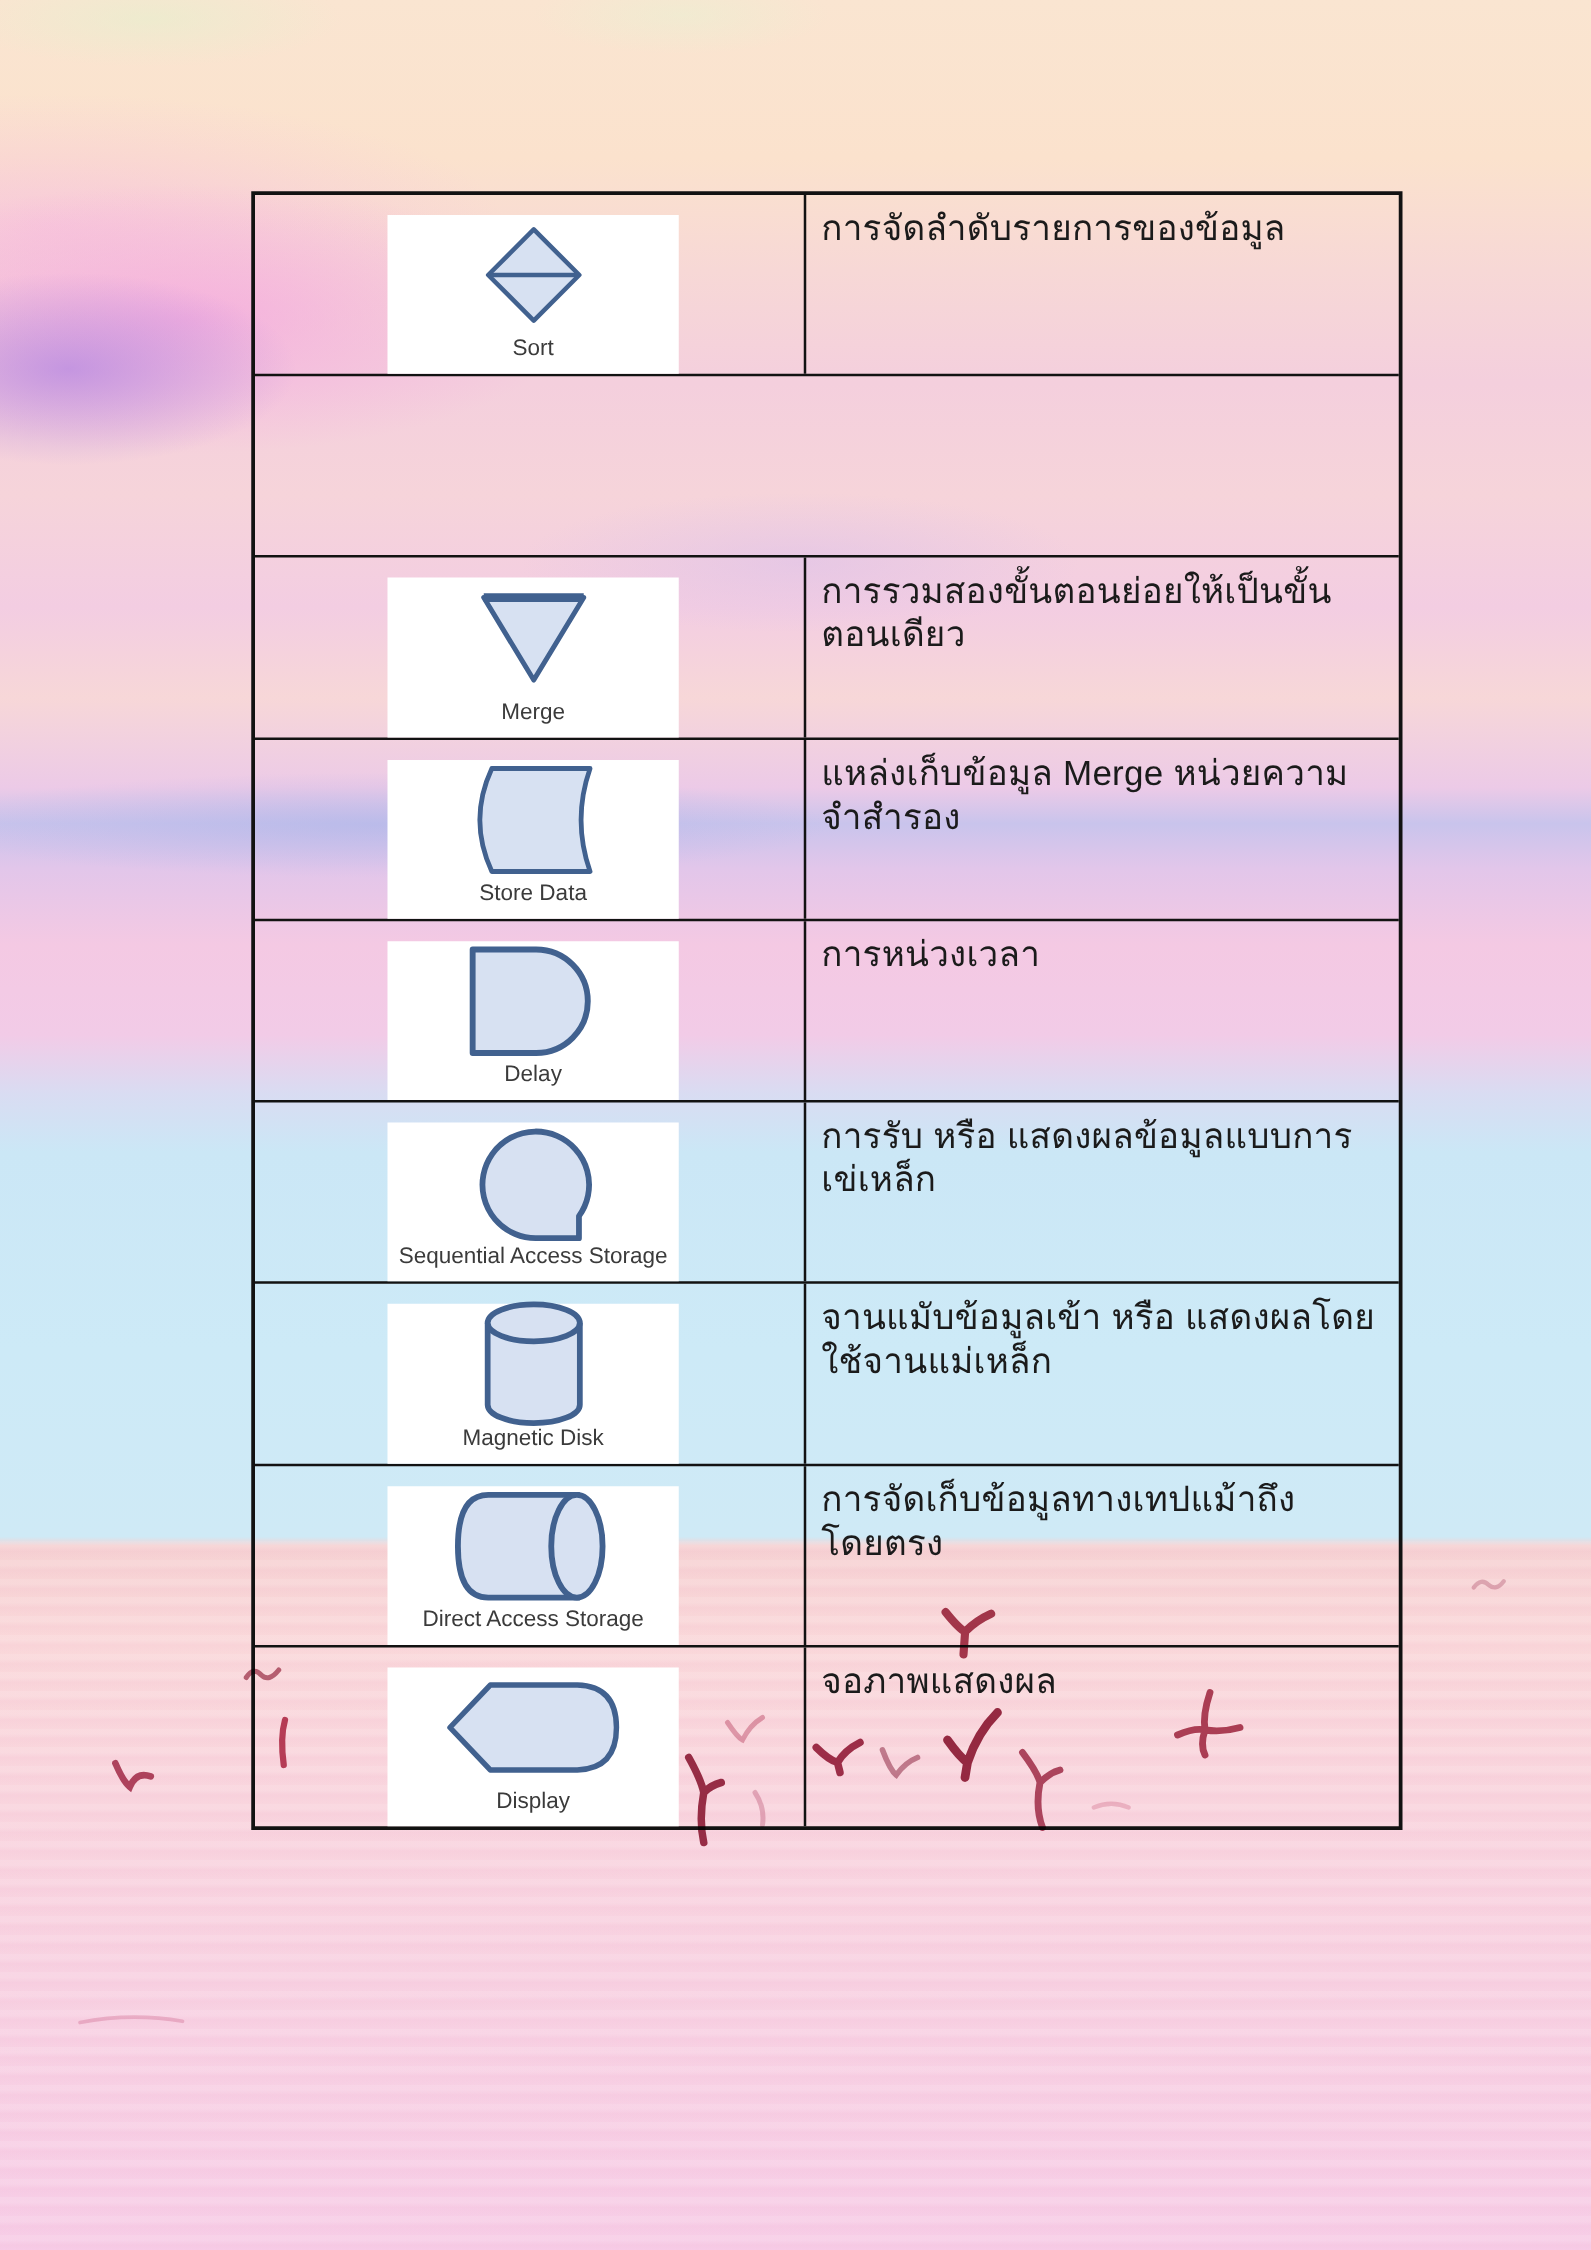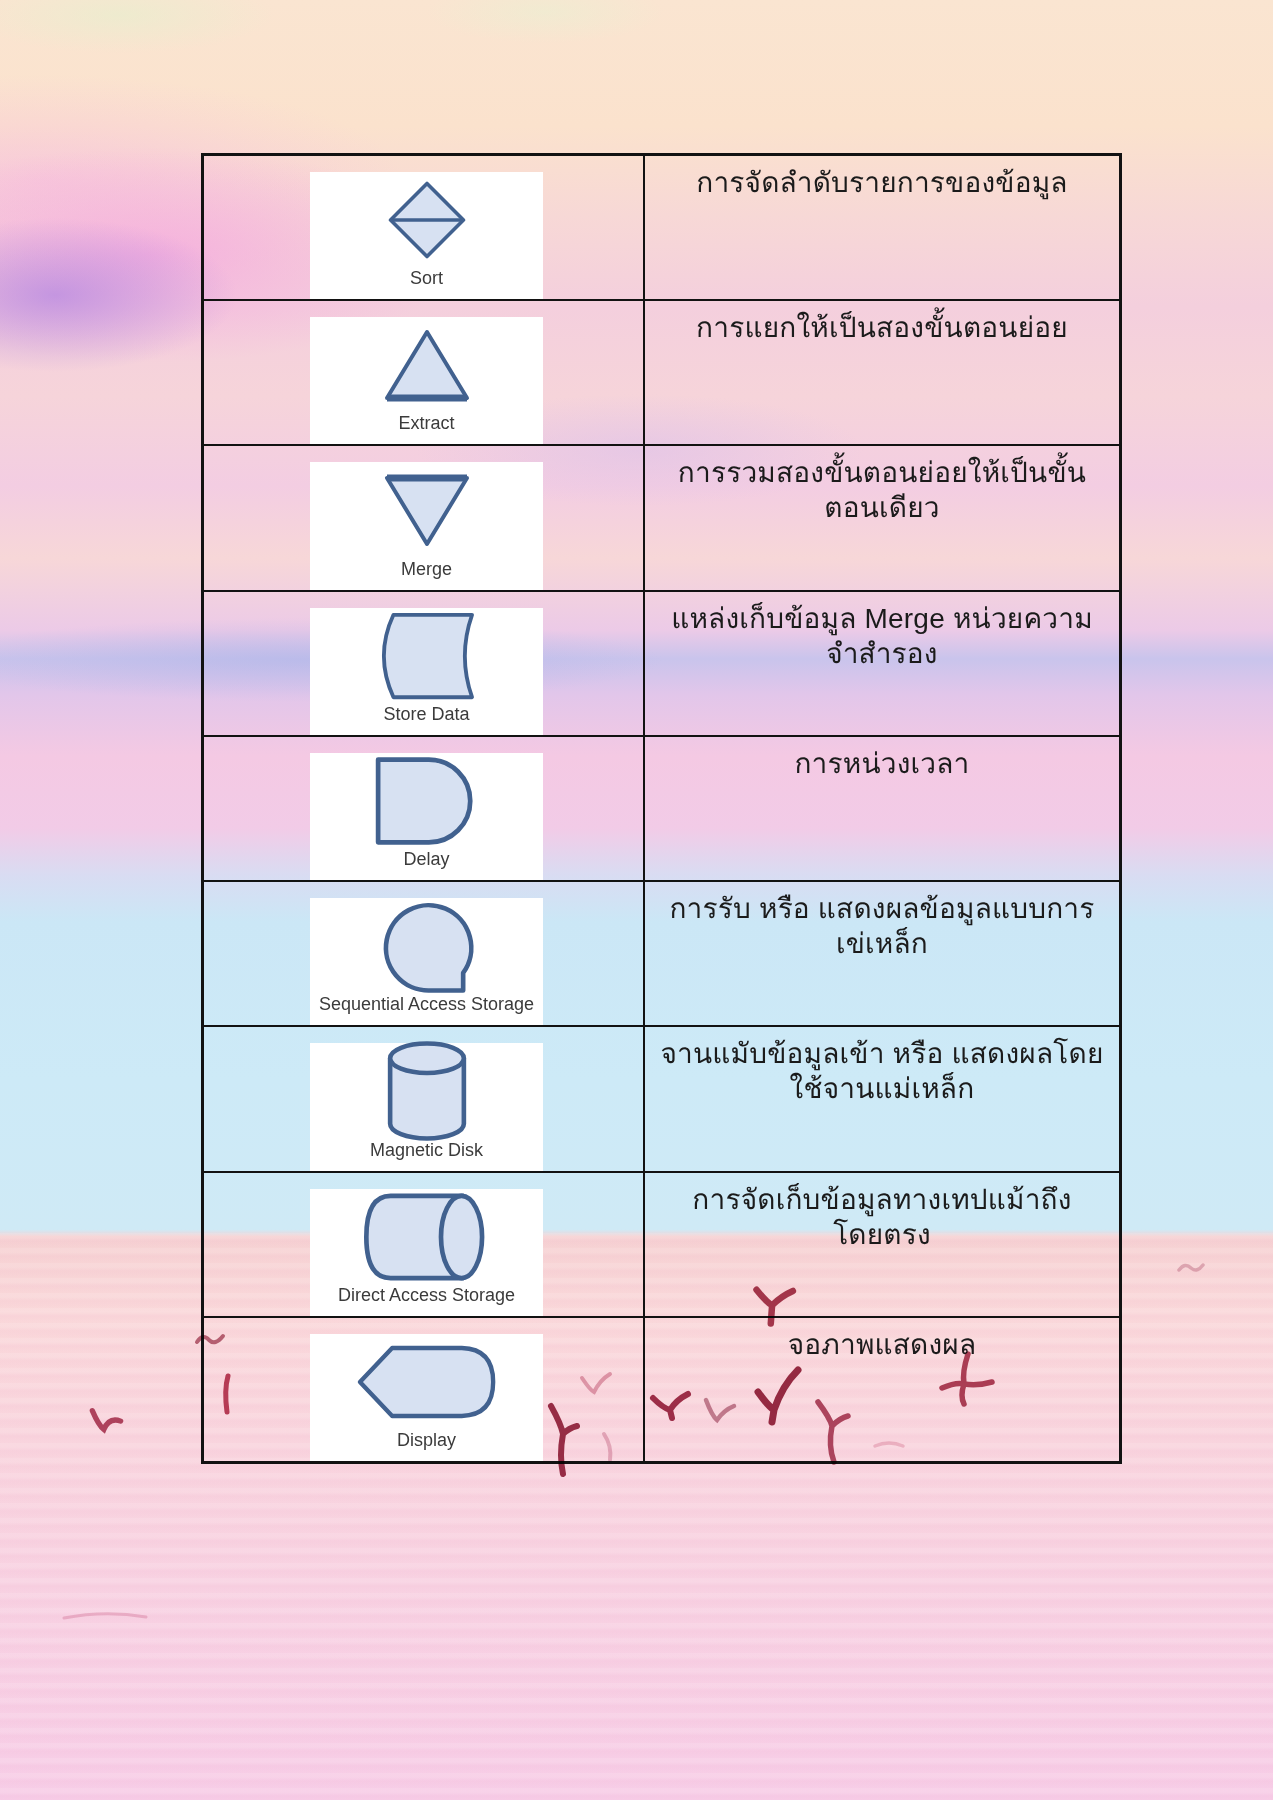--- a/index.html
+++ b/index.html
@@ -39,21 +39,21 @@
   
   .sym-table{
     position:absolute;left:201px;top:153px;width:921px;height:1311px;
     border:3px solid #121212;
     display:flex;flex-direction:column;
     box-sizing:border-box;
   }
   .t-row{flex:1;display:flex;border-top:2px solid #121212;min-height:0;}
   .t-row:first-child{border-top:none;}
   .cell-symbol{width:441px;border-right:2px solid #121212;position:relative;box-sizing:border-box;}
-  .cell-desc{flex:1;padding:9px 12px 0 12px;box-sizing:border-box;text-align:center;}
+  .cell-desc{flex:1;padding:9px 12px 0 12px;box-sizing:border-box;}
   .desc-text{
     font-size:28px;color:#1b1b1b;line-height:1.25;
     letter-spacing:0.2px;
   }
   .symbol-box{
     position:absolute;left:106px;top:16px;bottom:0;width:233px;
     background:#ffffff;
     display:flex;flex-direction:column;align-items:center;justify-content:flex-end;
   }
   .shape-slot{flex:1;display:flex;align-items:center;justify-content:center;min-height:0;width:100%;}
@@ -84,34 +84,20 @@
             </div>
           <div class="symbol-label">Sort</div>
         </div>
       </div>
       <div class="cell-desc">
         <span class="desc-text">การจัดลำดับรายการของข้อมูล</span>
       </div>
     </div>
 
     <div class="t-row">
-      <div class="cell-symbol">
-        <div class="symbol-box">
-          <div class="shape-slot">
-              <svg width="92" height="78" viewBox="0 0 92 78">
-      <path d="M46 6 L86 72 L6 72 Z" fill="#d7e1f2" stroke="#41618f" stroke-width="4" stroke-linejoin="round"></path>
-      <path d="M6 72 H86" stroke="#41618f" stroke-width="7" fill="none"></path>
-    </svg>
-            </div>
-          <div class="symbol-label">Extract</div>
-        </div>
-      </div>
-      <div class="cell-desc">
-        <span class="desc-text">การแยกให้เป็นสองขั้นตอนย่อย</span>
-      </div>
     </div>
 
     <div class="t-row">
       <div class="cell-symbol">
         <div class="symbol-box">
           <div class="shape-slot">
               <svg width="92" height="78" viewBox="0 0 92 78">
       <path d="M6 6 L86 6 L46 72 Z" fill="#d7e1f2" stroke="#41618f" stroke-width="4" stroke-linejoin="round"></path>
       <path d="M6 6 H86" stroke="#41618f" stroke-width="7" fill="none"></path>
     </svg>

